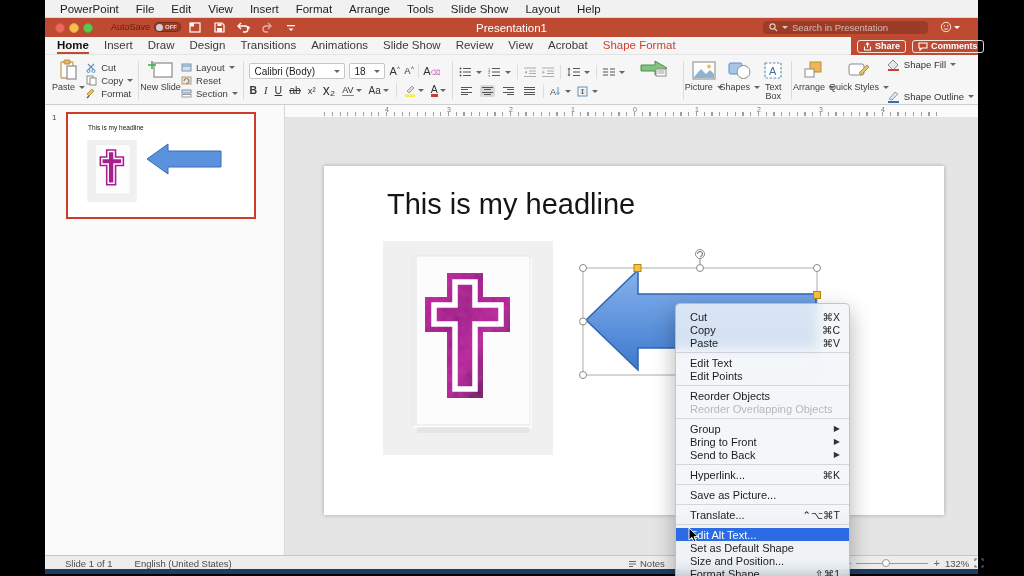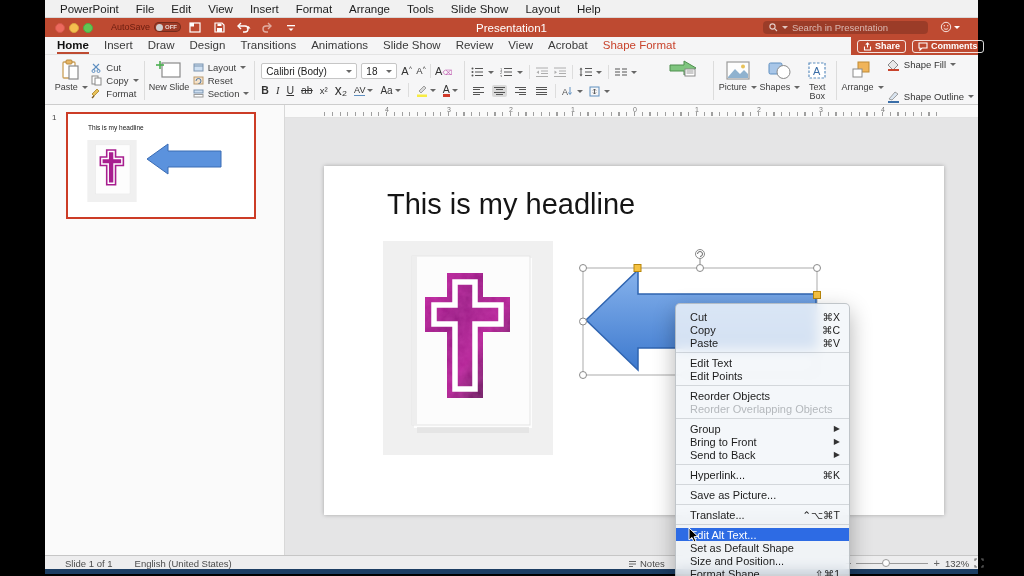--- a/index.html
+++ b/index.html
@@ -510,20 +510,32 @@
 
       <div class="rbig">
         <span class="ric">
           <svg width="22" height="20" viewBox="0 0 22 20">
               <rect x="7" y="2" width="11" height="10" fill="#f0b45a" stroke="#bf8a35"></rect>
               <rect x="2" y="9" width="9" height="8" fill="#fff" stroke="#8a8a8a"></rect>
             </svg>
         </span>
         <span class="rrow">
             <span>Arrange</span>
+            <span class="caret"></span>
+          </span>
+      </div>
+      <div class="rbig">
+        <span class="ric">
+          <svg width="24" height="20" viewBox="0 0 24 20">
+              <rect x="2" y="4" width="15" height="11" rx="2" fill="#fff" stroke="#8a8a8a"></rect>
+              <path d="M12,13 L20,5 L22,7 L14,15 z" fill="#e8c25a" stroke="#a8822a" stroke-width=".8"></path>
+            </svg>
+        </span>
+        <span class="rrow">
+            <span>Quick Styles</span>
             <span class="caret"></span>
           </span>
       </div>
       <div class="sfo">
         <span class="rrow">
           <svg width="13" height="12" viewBox="0 0 13 12">
               <path d="M6,1 L11,6 L6,11 L1,6 z" fill="#e8e8e8" stroke="#8a8a8a"></path>
               <rect x="1" y="10" width="11" height="2" fill="#c8432c"></rect>
             </svg>
           <span>Shape Fill</span>

